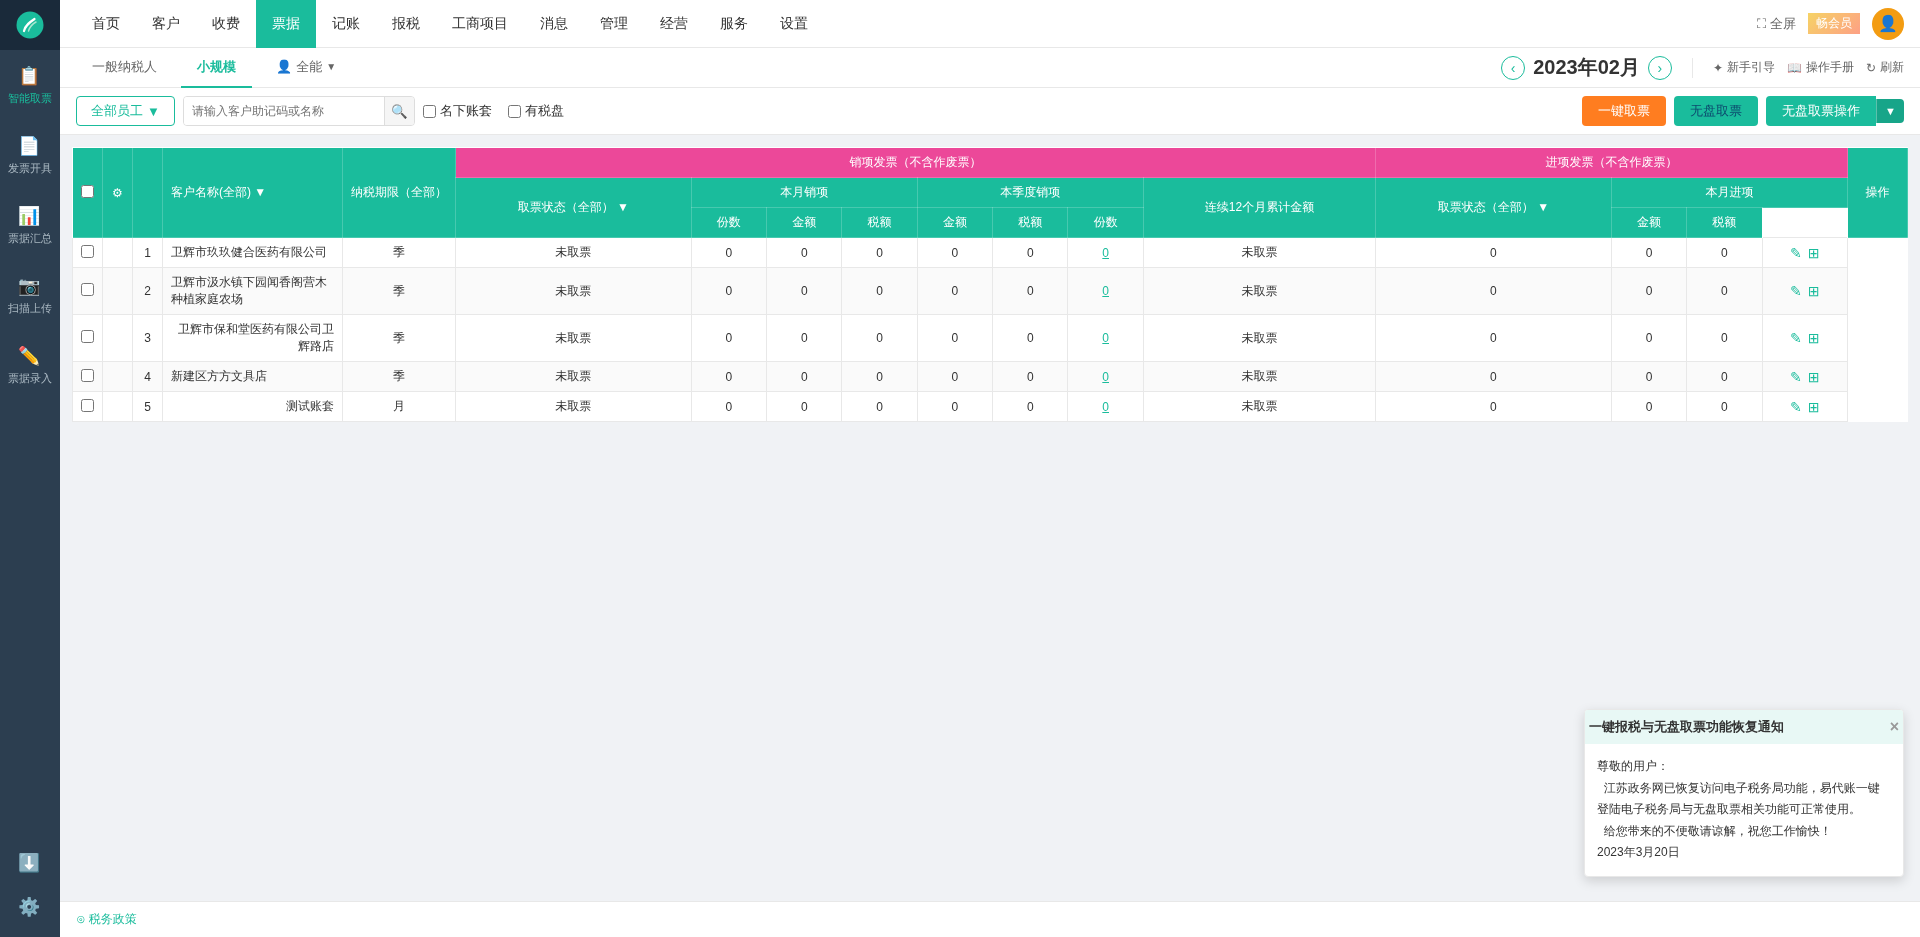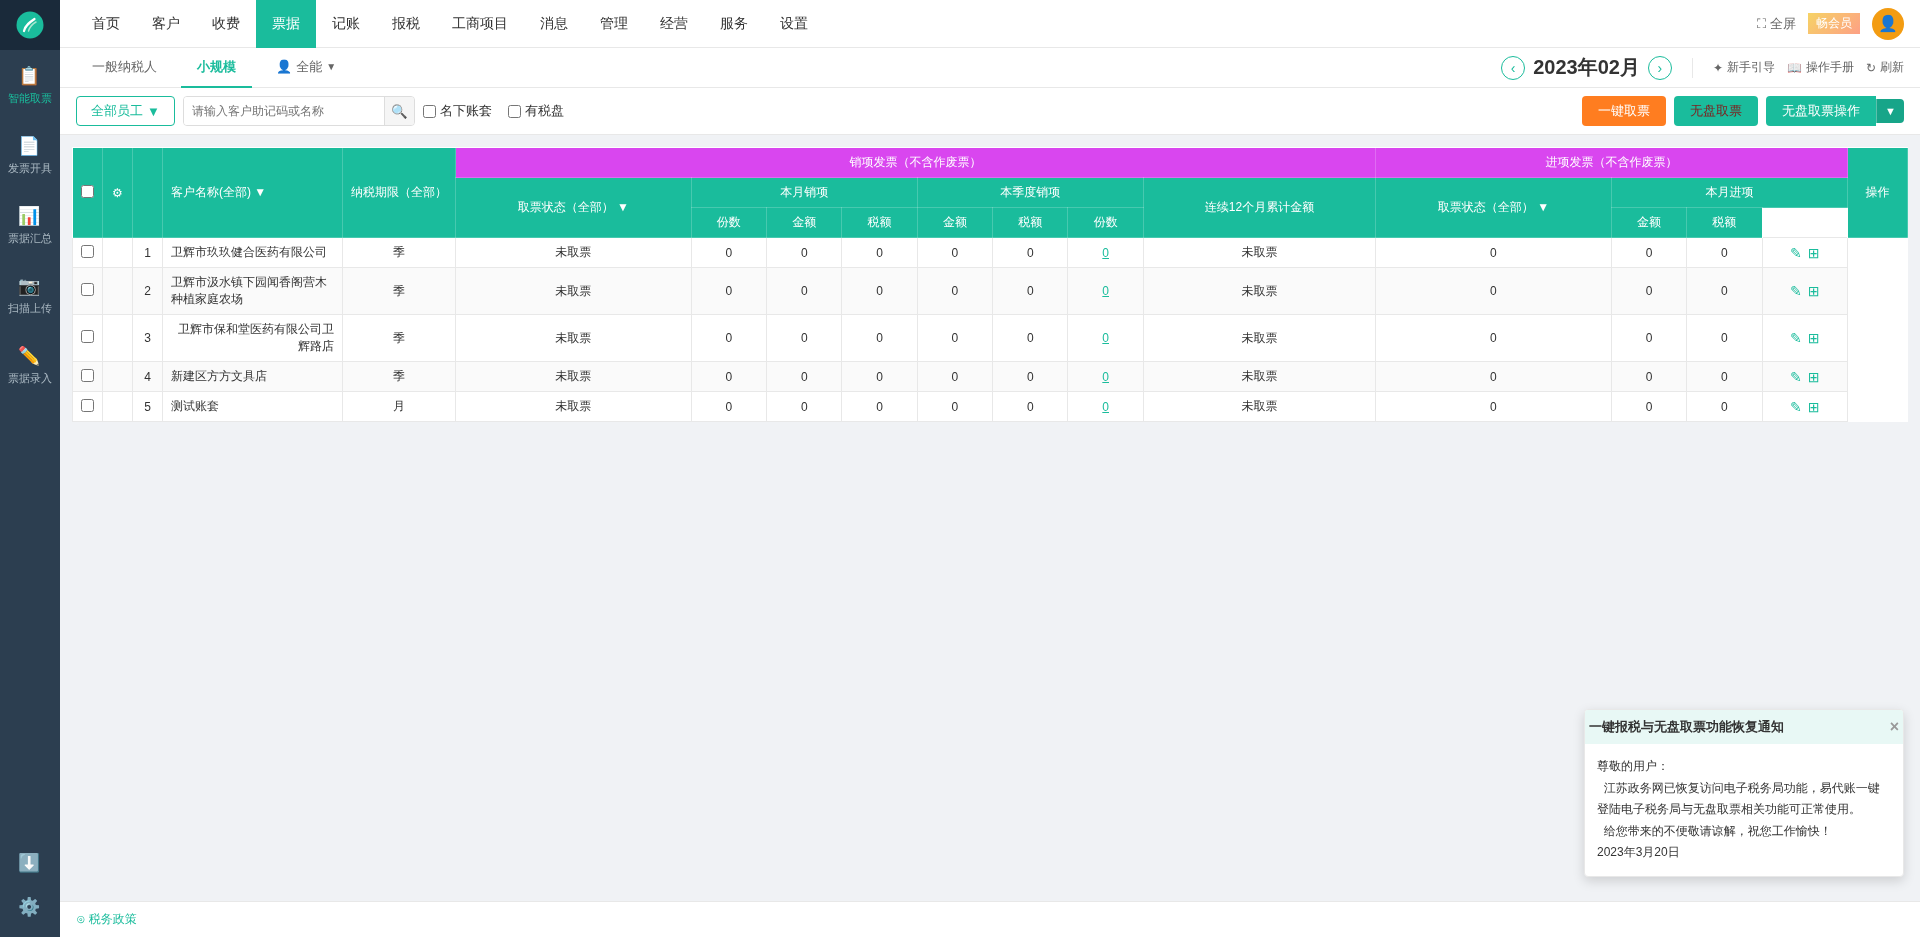--- a/index.html
+++ b/index.html
@@ -285,21 +285,21 @@
       color: #fff;
       border: none;
       border-radius: 4px;
       padding: 6px 16px;
       cursor: pointer;
       font-size: 13px;
       white-space: nowrap;
     }
     .btn-teal {
       background: #1abc9c;
-      color: #7f1d1d;
+      color: #0c4a6e;
       border: none;
       border-radius: 4px;
       padding: 6px 16px;
       cursor: pointer;
       font-size: 13px;
       white-space: nowrap;
     }
     .btn-with-arrow {
       display: flex;
       align-items: center;
@@ -340,21 +340,21 @@
     th {
       background: #1abc9c;
       color: #fff;
       padding: 6px 8px;
       text-align: center;
       font-weight: normal;
       border: 1px solid rgba(255,255,255,0.2);
       white-space: nowrap;
     }
     th.group-header {
-      background: #d946ef;
+      background: #ec4899;
     }
     td {
       padding: 6px 8px;
       text-align: center;
       border: 1px solid #e8e8e8;
       color: #333;
     }
     tr:nth-child(even) td { background: #fafafa; }
     .td-link { color: #1abc9c; cursor: pointer; text-decoration: underline; }
     .action-icons { display: flex; align-items: center; justify-content: center; gap: 6px; }
@@ -699,21 +699,21 @@
         <div class="action-icons">
           <span class="action-icon">✎</span>
           <span class="action-icon">⊞</span>
         </div>
       </td>
     </tr>
             <tr>
       <td><input type="checkbox" style=""></td>
       <td></td>
       <td>5</td>
-      <td style="text-align:left;">测试账套</td>
+      <td style="text-align:right;">测试账套</td>
       <td>月</td>
       <td>未取票</td>
       <td>0</td>
       <td>0</td>
       <td>0</td>
       <td>0</td>
       <td>0</td>
       <td class="td-link">0</td>
       <td>未取票</td>
       <td>0</td>

